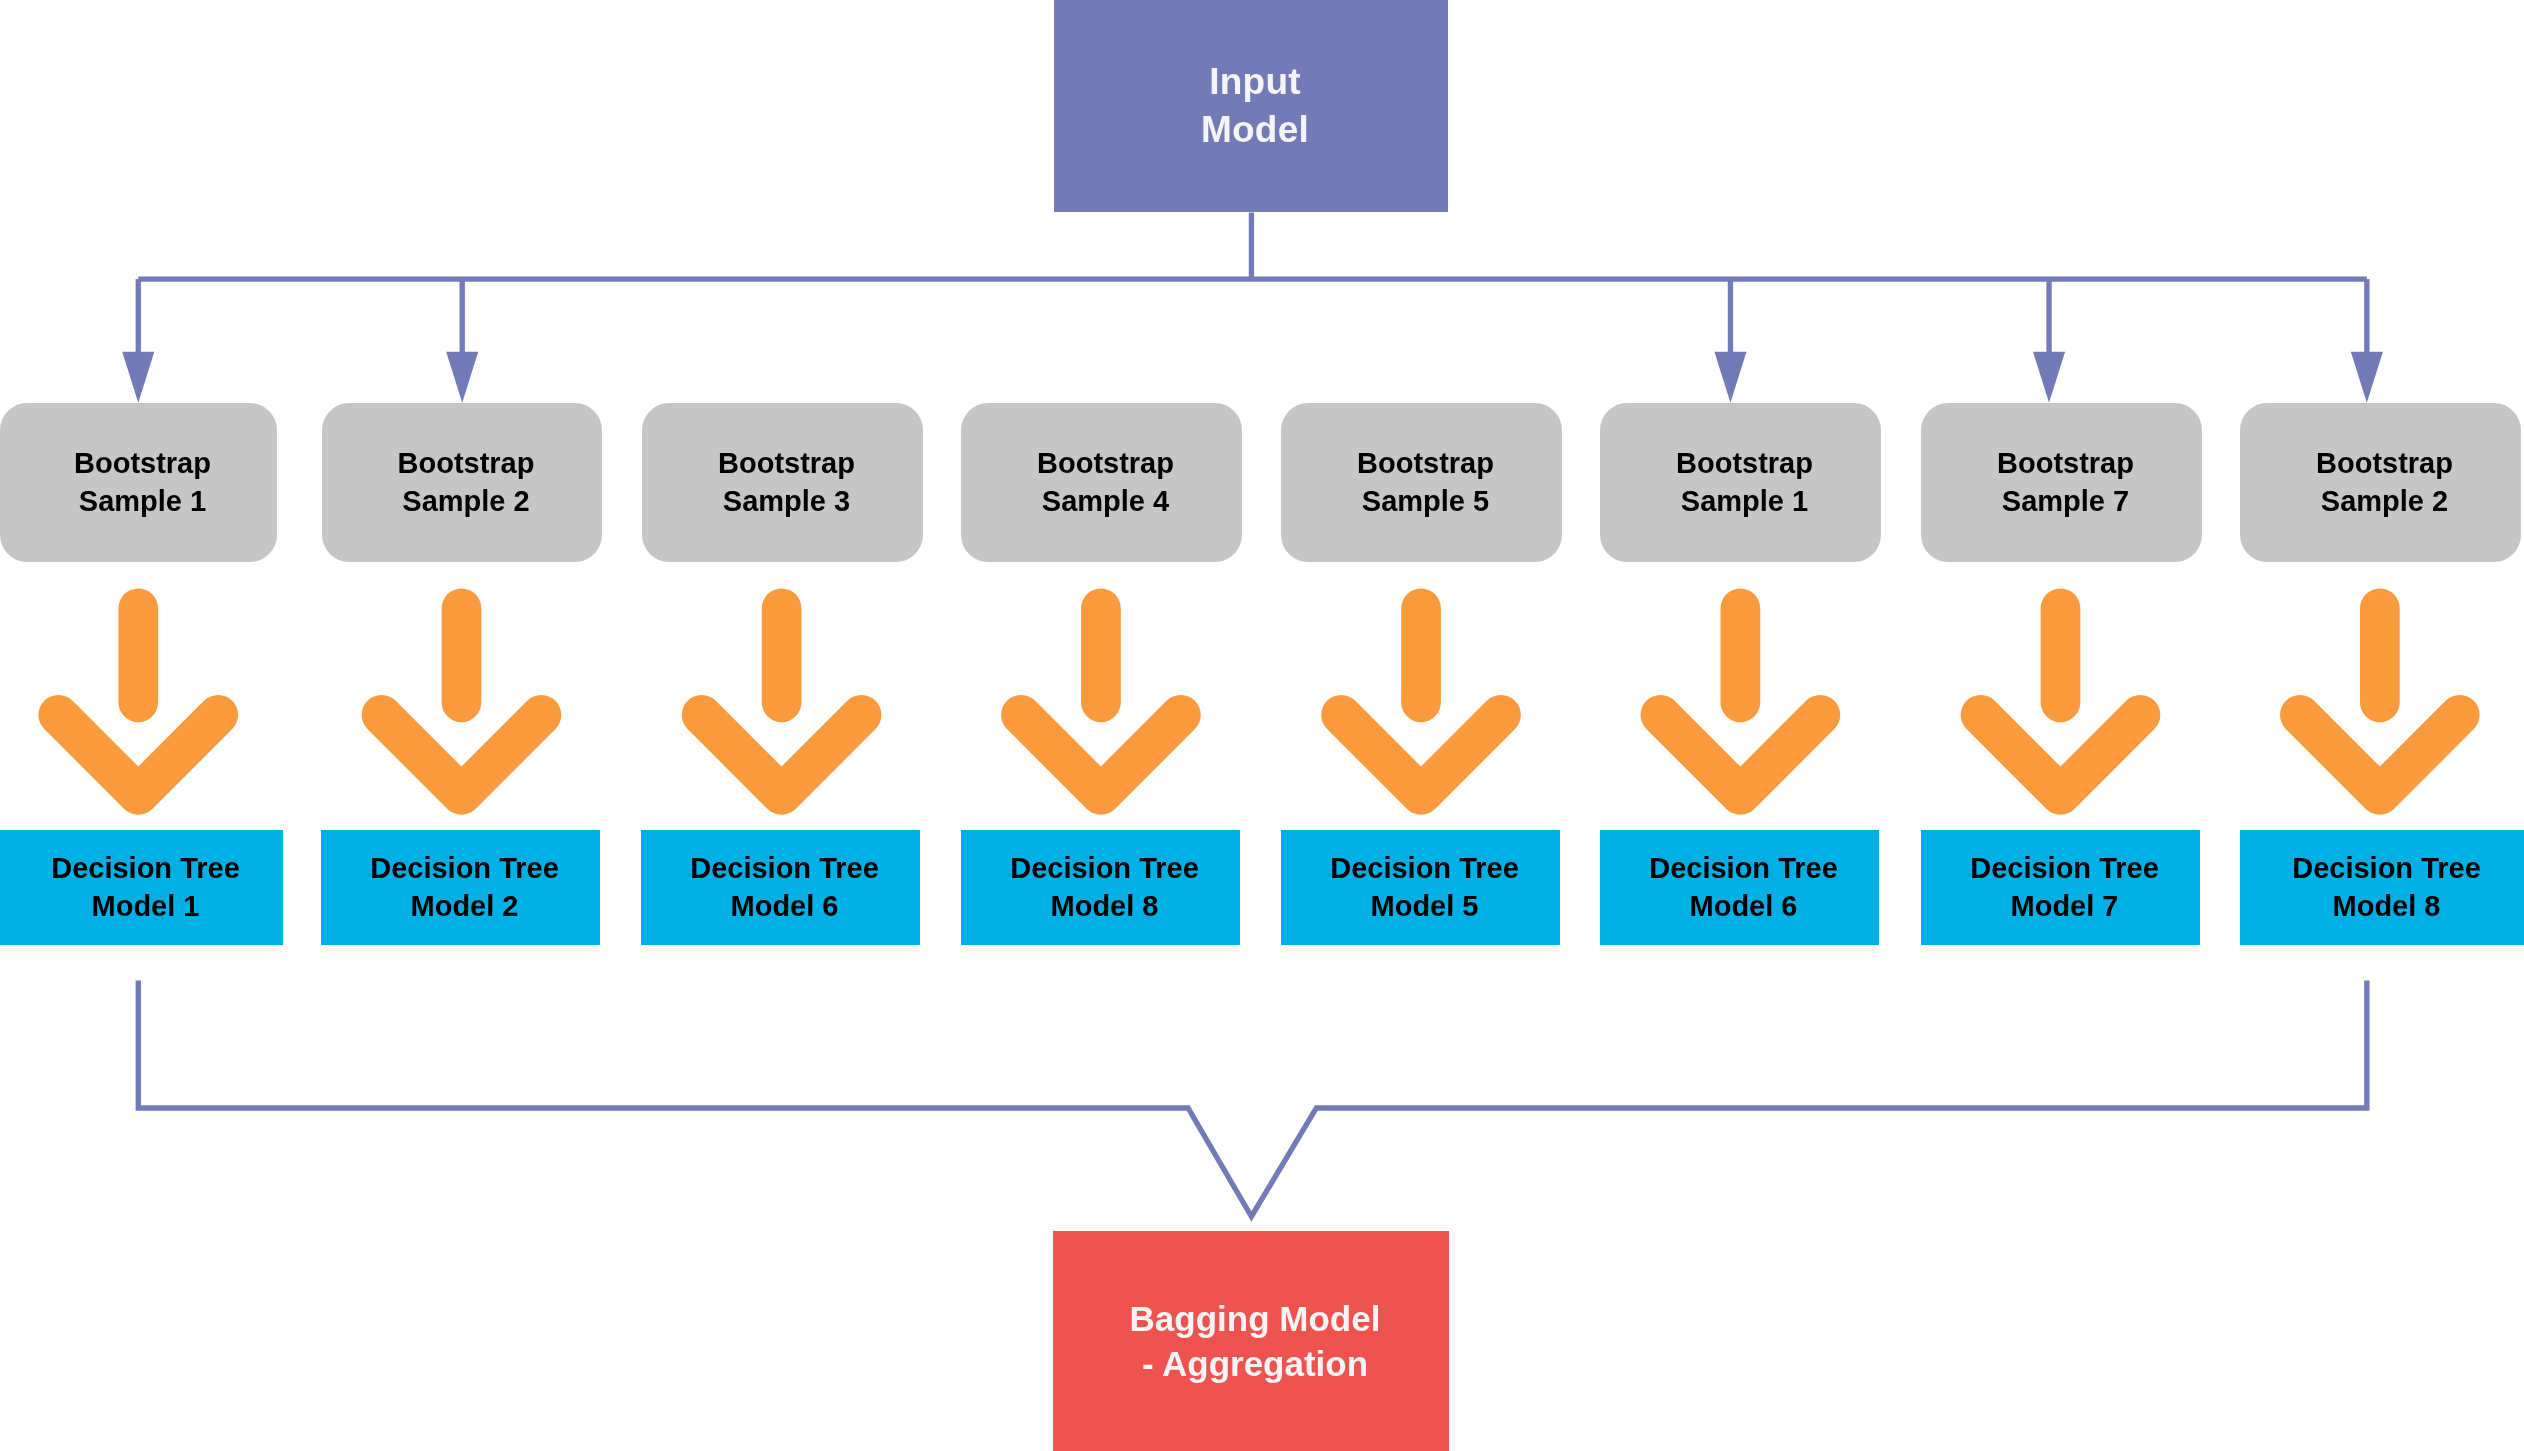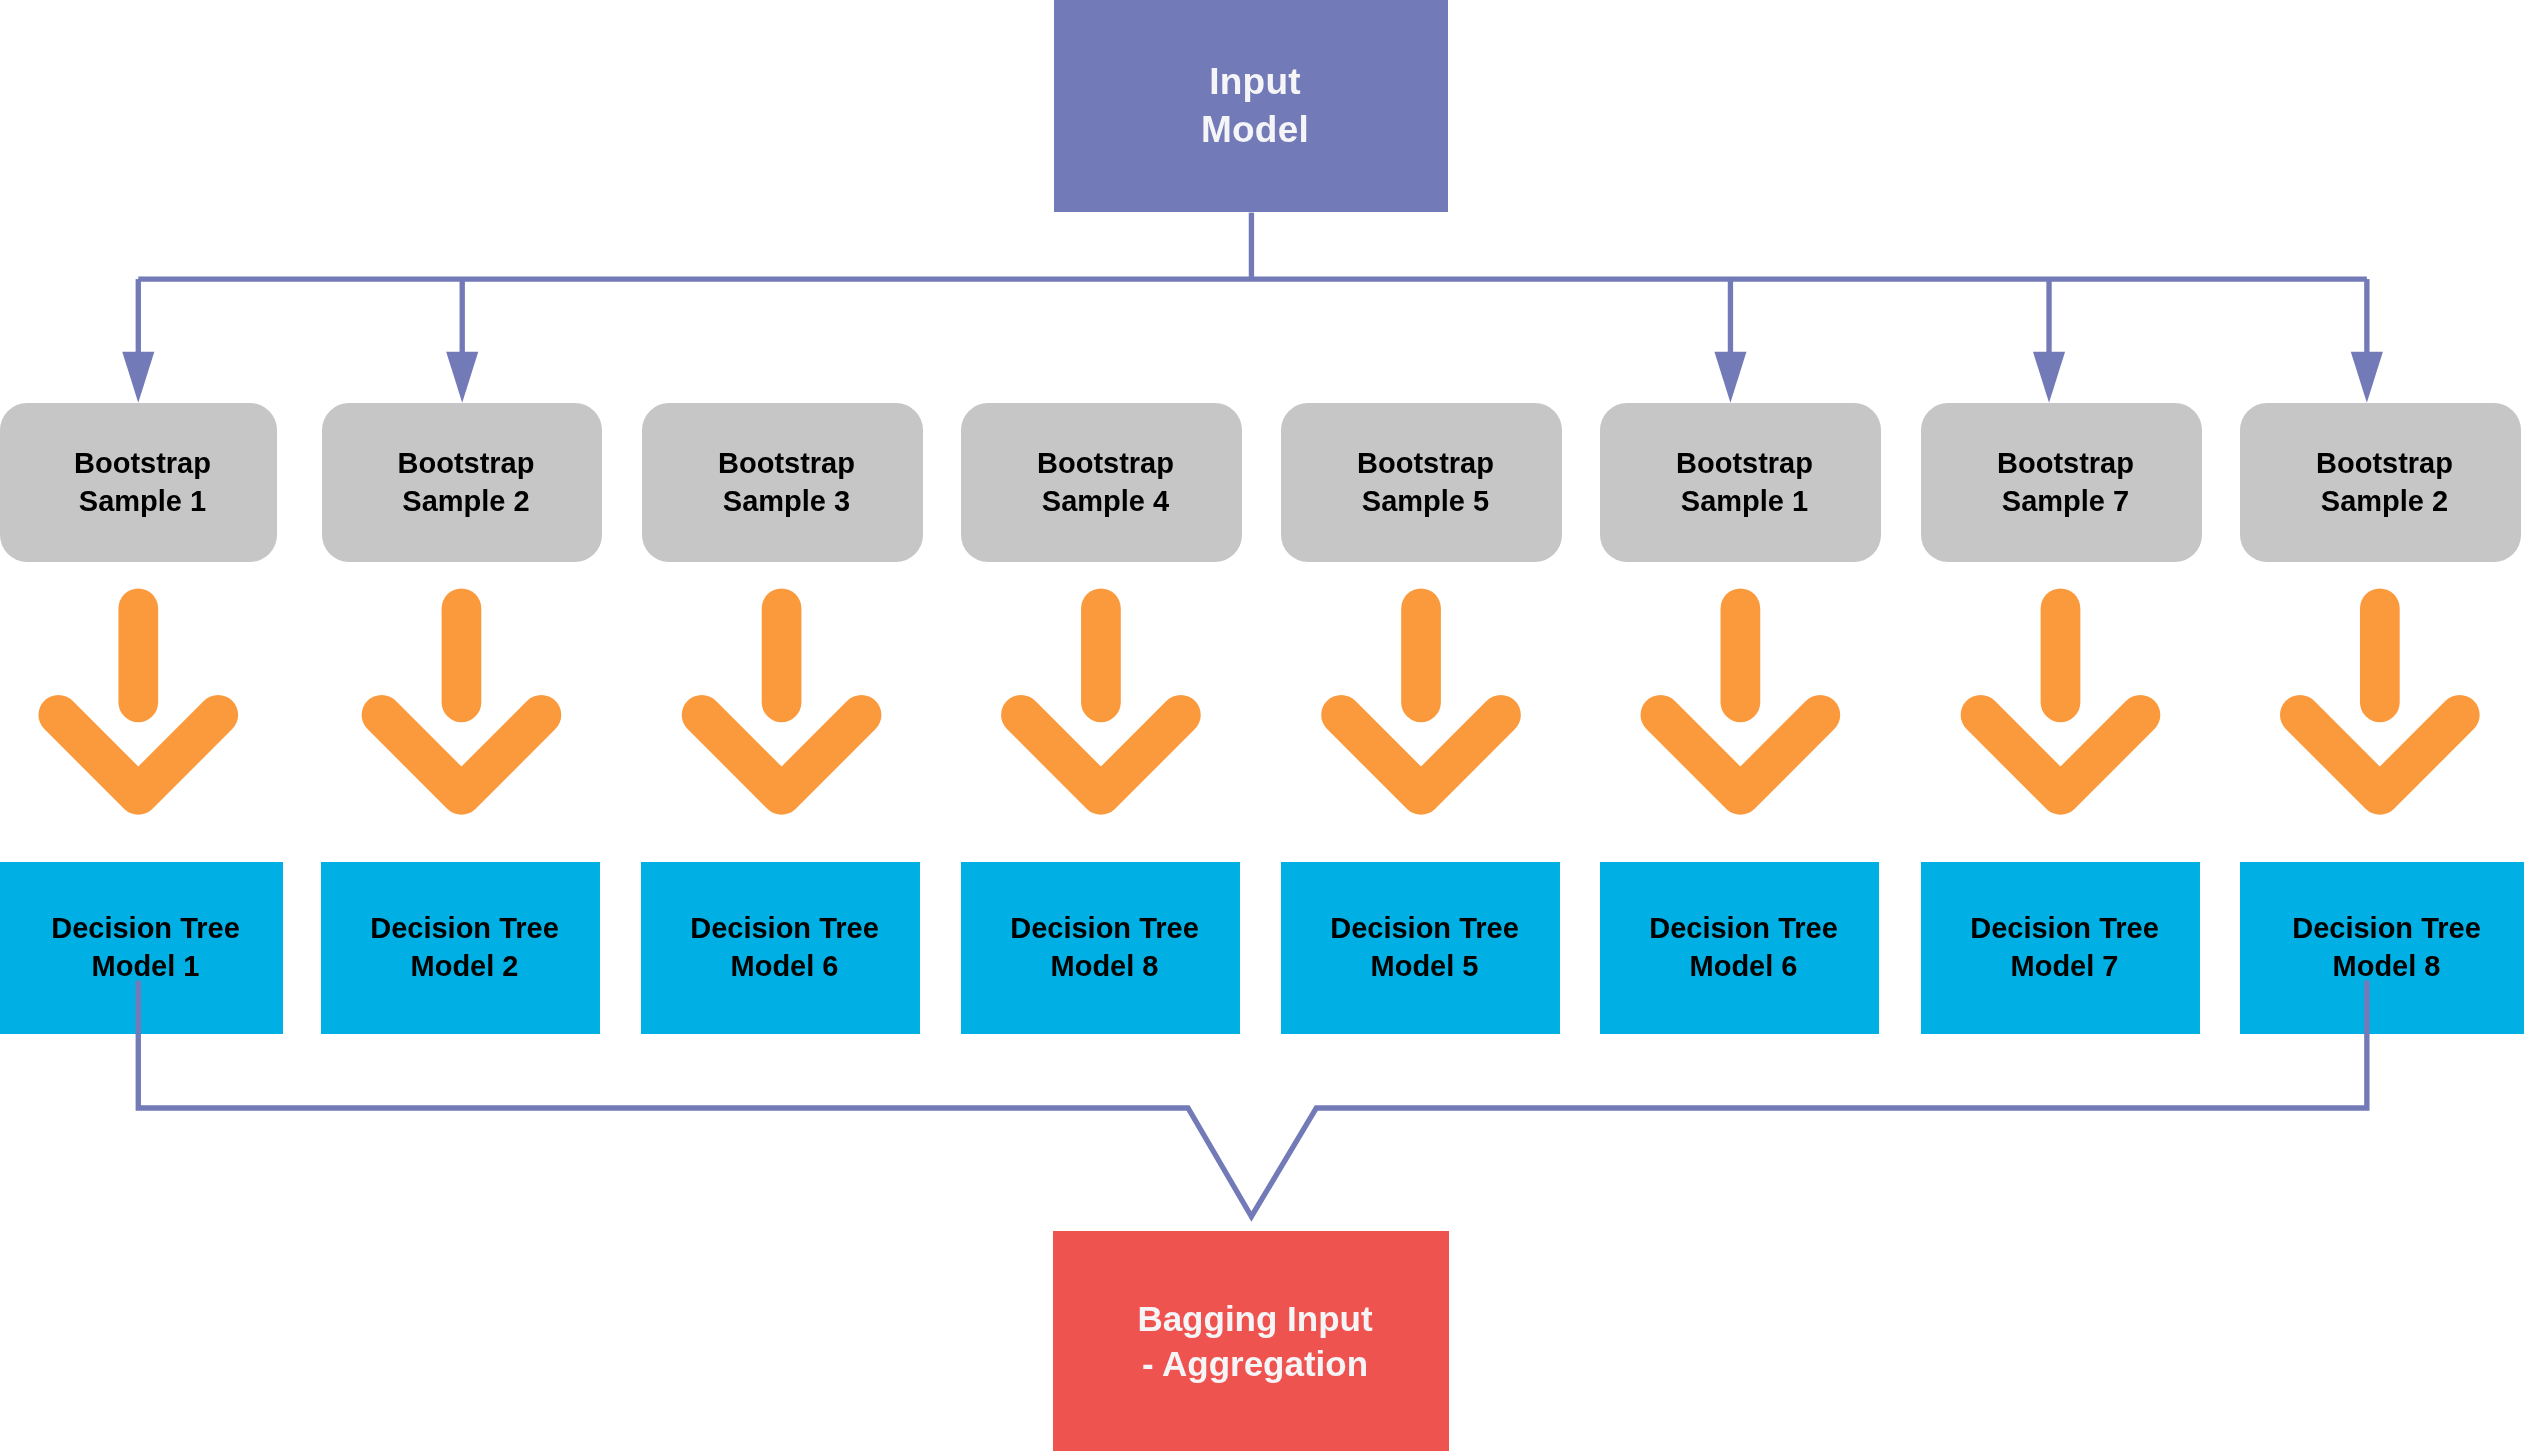--- a/index.html
+++ b/index.html
@@ -52,26 +52,25 @@
     background: #c6c6c6;
     color: #000000;
     font-size: 29px;
     font-weight: bold;
     border-radius: 27px;
   }
 
   
   .tree-box {
     top: 830px;
-    height: 172px;
+    height: 115px;
     background: #00b0e4;
     color: #000000;
     font-size: 29px;
     font-weight: bold;
-    margin-top: 32px;
   }
 
   
   #bagging-model {
     left: 1053px;
     top: 1231px;
     width: 396px;
     height: 220px;
     background: #ef5350;
     color: #f5f5f7;
@@ -248,19 +247,19 @@
   </div>
   <div class="node tree-box" style="left:2240px;width:285px;">
     <span class="lines">
       <span>Decision Tree</span><br>
       <span>Model 8</span>
     </span>
   </div>
 
   <div class="node" id="bagging-model">
     <span class="lines">
-      <span>Bagging Input</span><br>
+      <span>Bagging Model</span><br>
       <span>- Aggregation</span>
     </span>
   </div>
 
 </div>
 
 
 </body></html>

